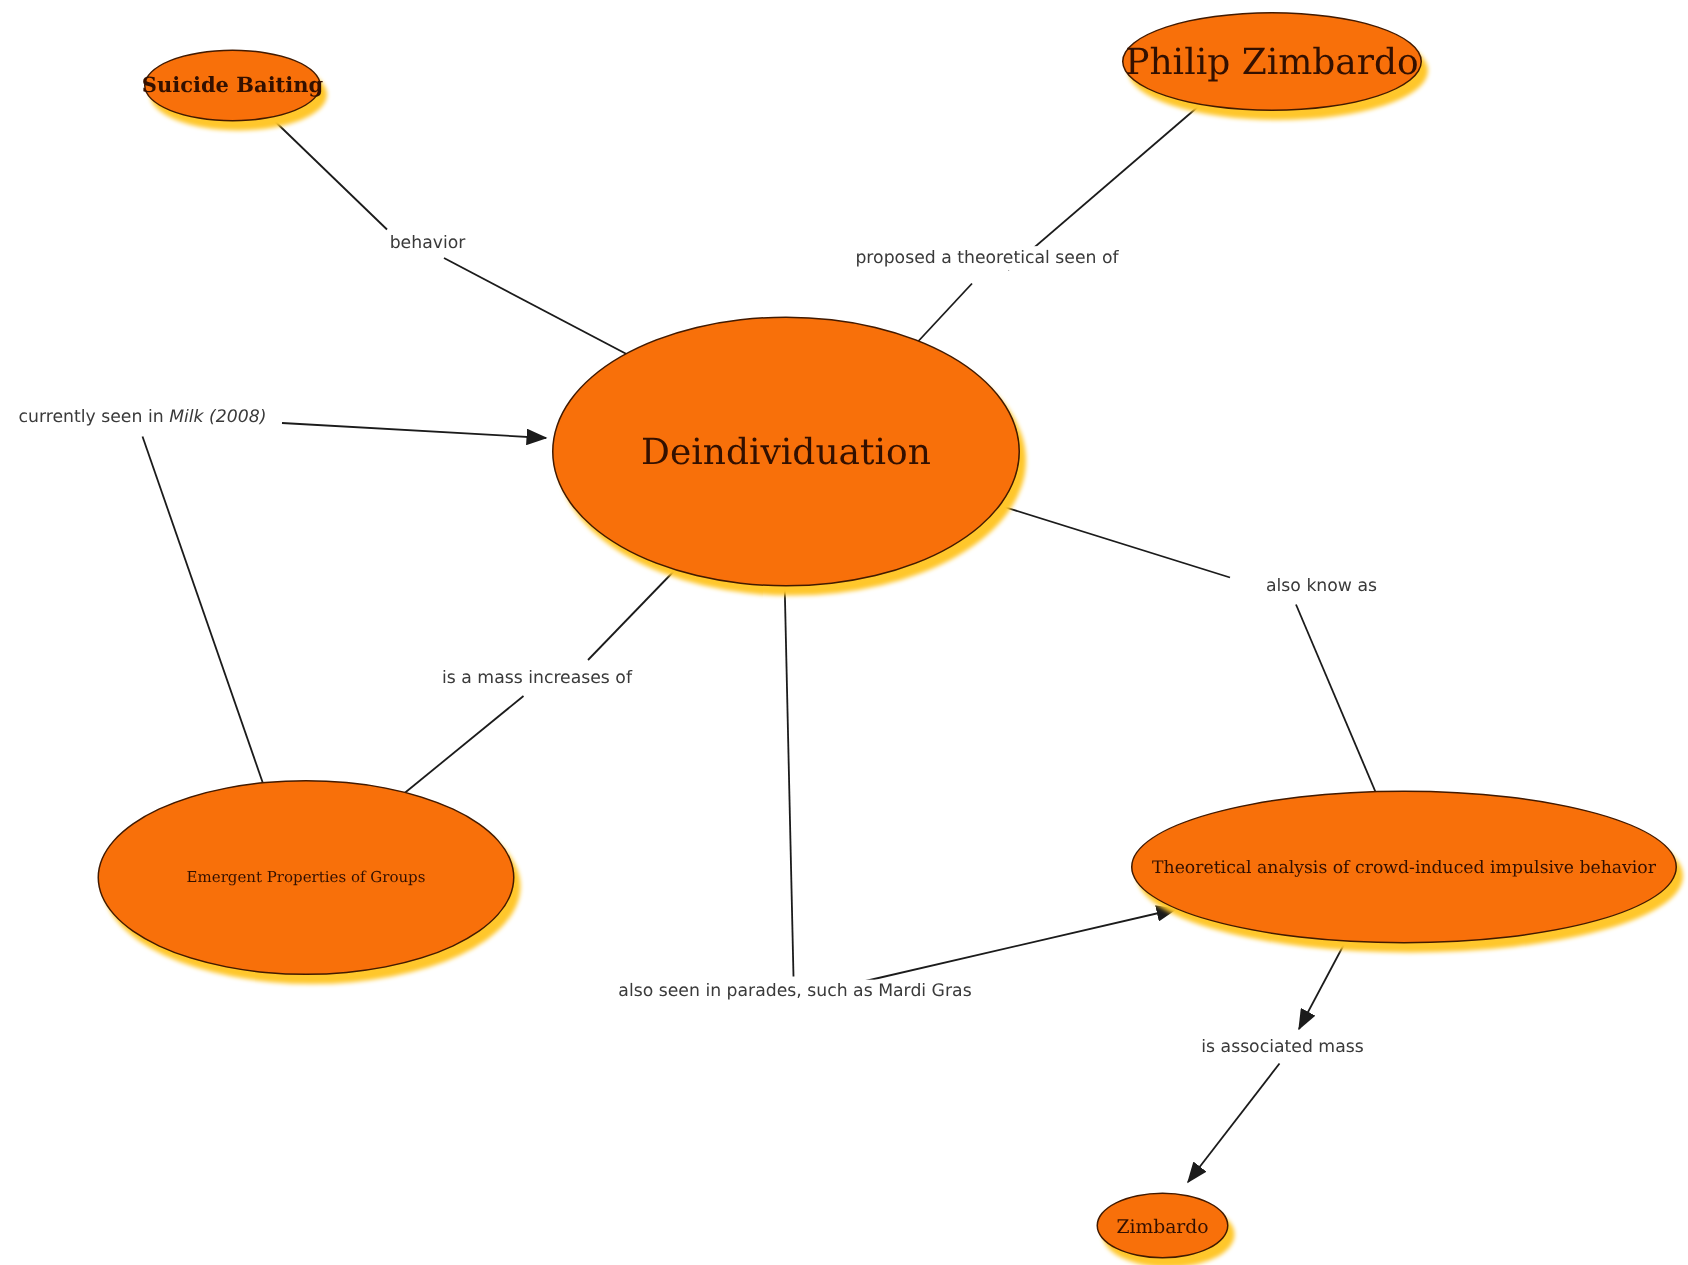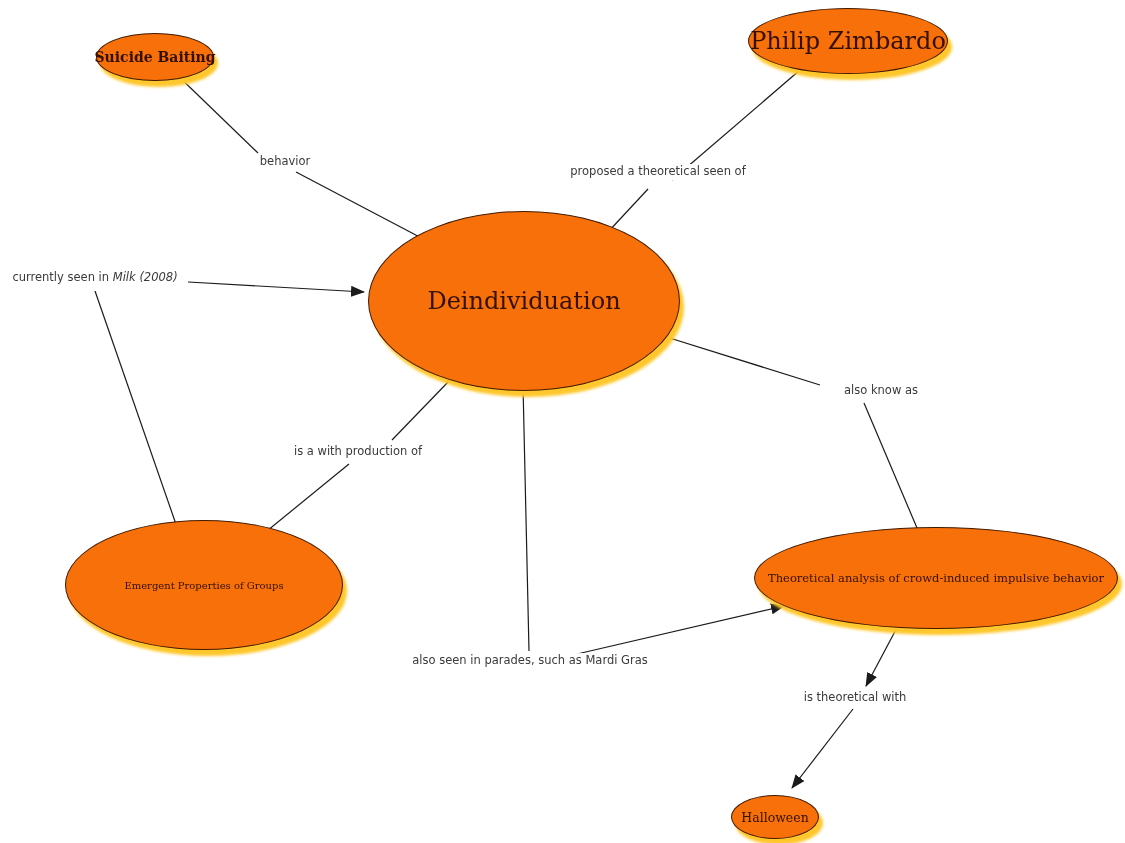--- a/index.html
+++ b/index.html
@@ -49,35 +49,35 @@
       <line x1="660" y1="335" x2="820" y2="385" class="edge-line"></line>
       <line x1="864" y1="403" x2="920" y2="535" class="edge-line"></line>
       <line x1="523" y1="385" x2="529" y2="651" class="edge-line"></line>
       <line x1="577" y1="654" x2="784" y2="606" class="edge-line" marker-end="url(#arrowhead)"></line>
       <line x1="900" y1="622" x2="866" y2="686" class="edge-line" marker-end="url(#arrowhead)"></line>
       <line x1="853" y1="709" x2="792" y2="788" class="edge-line" marker-end="url(#arrowhead)"></line>
     </svg>
 <div class="edge-label" style="left: 285px; top: 162px;"><span>behavior</span></div>
     <div class="edge-label" style="left: 658px; top: 172px;"><span>proposed a theoretical seen of</span></div>
     <div class="edge-label" style="left: 95px; top: 278px;"><span>currently seen in </span><i>Milk (2008)</i></div>
-    <div class="edge-label" style="left: 358px; top: 452px;"><span>is a with production of</span></div>
+    <div class="edge-label" style="left: 358px; top: 452px;"><span>is a mass increases of</span></div>
     <div class="edge-label" style="left: 861px; top: 391px; margin-left: 20px;"><span>also know as</span></div>
     <div class="edge-label" style="left: 530px; top: 661px;"><span>also seen in parades, such as Mardi Gras</span></div>
-    <div class="edge-label" style="left: 855px; top: 698px;"><span>is theoretical with</span></div>
+    <div class="edge-label" style="left: 855px; top: 698px;"><span>is associated mass</span></div>
     <div class="node" style="left: 368px; top: 211px; width: 312px; height: 180px; font-size: 24px;">
       <span>Deindividuation</span>
     </div>
     <div class="node" style="left: 96px; top: 33px; width: 118px; height: 48px; font-size: 14px; font-weight: bold;">
       <span>Suicide Baiting</span>
     </div>
     <div class="node" style="left: 748px; top: 8px; width: 200px; height: 66px; font-size: 24px;">
       <span>Philip Zimbardo</span>
     </div>
     <div class="node" style="left: 65px; top: 520px; width: 278px; height: 130px; font-size: 10px;">
       <span>Emergent Properties of Groups</span>
     </div>
     <div class="node" style="left: 754px; top: 527px; width: 364px; height: 102px; font-size: 11.5px; align-items: center;">
       <span>Theoretical analysis of crowd-induced impulsive behavior</span>
     </div>
     <div class="node" style="left: 731px; top: 795px; width: 88px; height: 44px; font-size: 12.5px;">
-      <span>Halloween</span>
+      <span>Zimbardo</span>
     </div>
   </div>
 
 </body></html>

